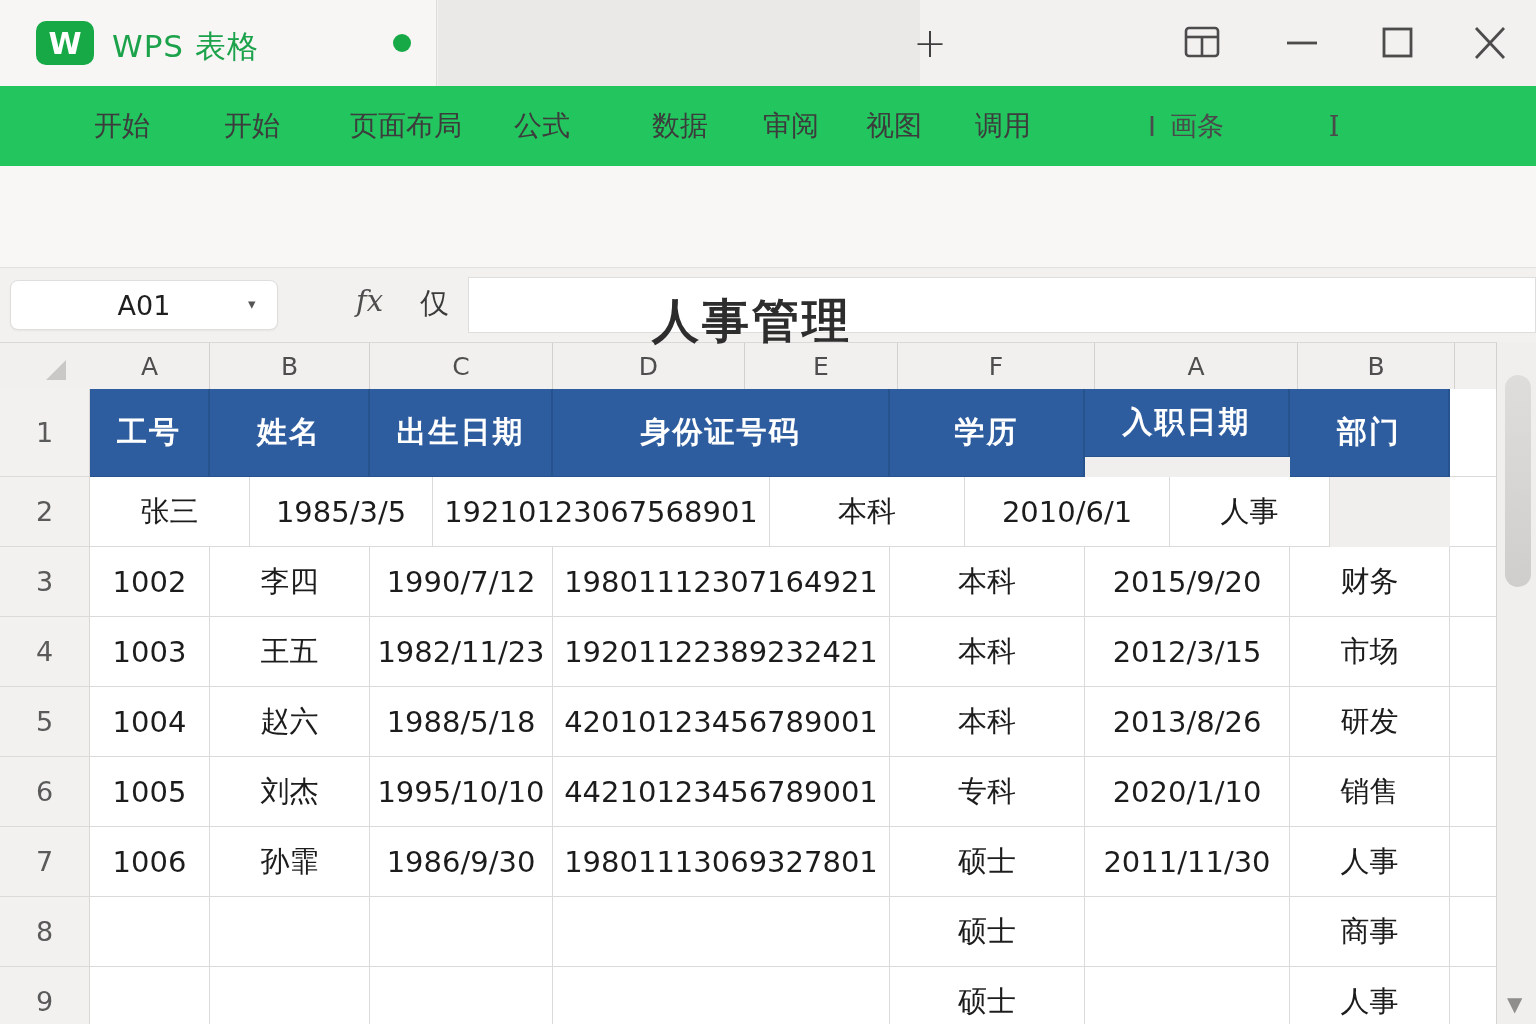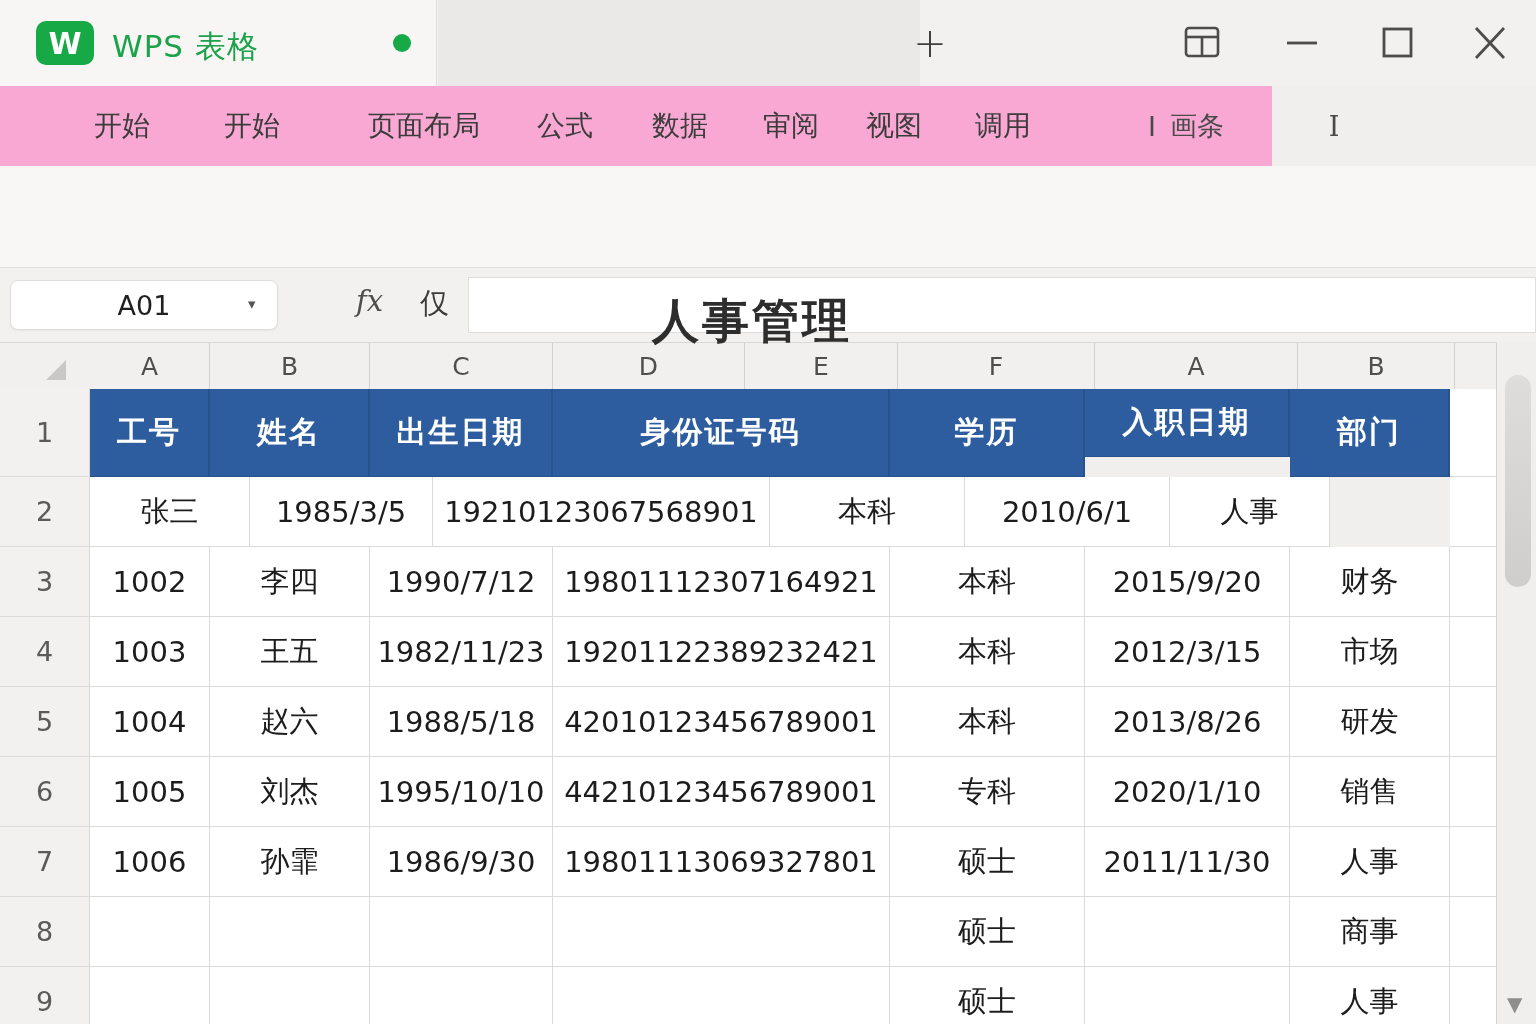--- a/index.html
+++ b/index.html
@@ -18,21 +18,21 @@
   .newtab-strip { position:absolute; left:438px; top:0; width:482px; height:86px; background:#eae9e7; }
   .wps-logo { position:absolute; left:36px; top:21px; width:58px; height:44px; background:#16a945; border-radius:10px;
               color:#fff; font-size:30px; font-weight:bold; }
   .app-name { position:absolute; left:112px; top:26px; font-size:31px; color:#1ca24a; letter-spacing:1px; }
   .unsaved-dot { position:absolute; left:393px; top:34px; width:18px; height:18px; border-radius:50%; background:#16a945; }
   .plus-btn { position:absolute; left:470px; top:18px; width:44px; height:50px; font-size:40px; font-weight:300; color:#3f3f3f; }
   .winctl { position:absolute; top:22px; width:40px; height:42px; }
   .winctl svg { display:block; }
 
   
-  .menubar { position:absolute; left:0; top:86px; width:1272px; height:80px; background:#f9a8d4; }
+  .menubar { position:absolute; left:0; top:86px; width:1536px; height:80px; background:#22c55e; }
   .menu-item { position:absolute; top:0; height:80px; transform:translateX(-50%);
                font-size:28px; color:#3c3c3c; display:flex; align-items:center; white-space:nowrap; }
   .menu-ico { position:absolute; left:46px; top:100px; }
   .menu-right { font-size:27px; color:#4a4a4a; }
 
   
   .toolbar { position:absolute; left:0; top:166px; width:1536px; height:102px; background:#f8f7f5; border-bottom:1px solid #e2e0de; }
   .tb { position:absolute; transform:translateX(-50%); color:#404040; }
   .tb-caret { font-size:15px; color:#5a5a5a; top:206px; }
   .size-box { position:absolute; left:185px; top:190px; width:120px; height:50px; background:#fff;
@@ -130,22 +130,22 @@
   </div>
 </div>
 
 <div class="menubar">
   <svg class="menu-ico" width="34" height="40" viewBox="0 0 34 40">
     <path d="M6 6 h16 v8 h-12 v10 h12 v10 h-16" fill="none" stroke="#6a6a6a" stroke-width="3"></path>
     <path d="M6 6 l10 7" stroke="#16a945" stroke-width="4" fill="none"></path>
   </svg>
   <span class="menu-item" style="left:122px">开始</span>
   <span class="menu-item" style="left:252px">开始</span>
-  <span class="menu-item" style="left:424px">页面布局</span>
-  <span class="menu-item" style="left:565px">公式</span>
+  <span class="menu-item" style="left:406px">页面布局</span>
+  <span class="menu-item" style="left:542px">公式</span>
   <span class="menu-item" style="left:680px">数据</span>
   <span class="menu-item" style="left:791px">审阅</span>
   <span class="menu-item" style="left:894px">视图</span>
   <span class="menu-item" style="left:1003px">调用</span>
 
   <svg class="abs" style="left:1096px; top:106px" width="36" height="38" viewBox="0 0 36 38">
     <circle cx="15" cy="15" r="11" fill="none" stroke="#4a4a4a" stroke-width="2.6"></circle>
     <line x1="22" y1="24" x2="30" y2="34" stroke="#4a4a4a" stroke-width="2.6"></line>
   </svg>
   <span class="menu-item menu-right" style="left:1152px">I</span>

